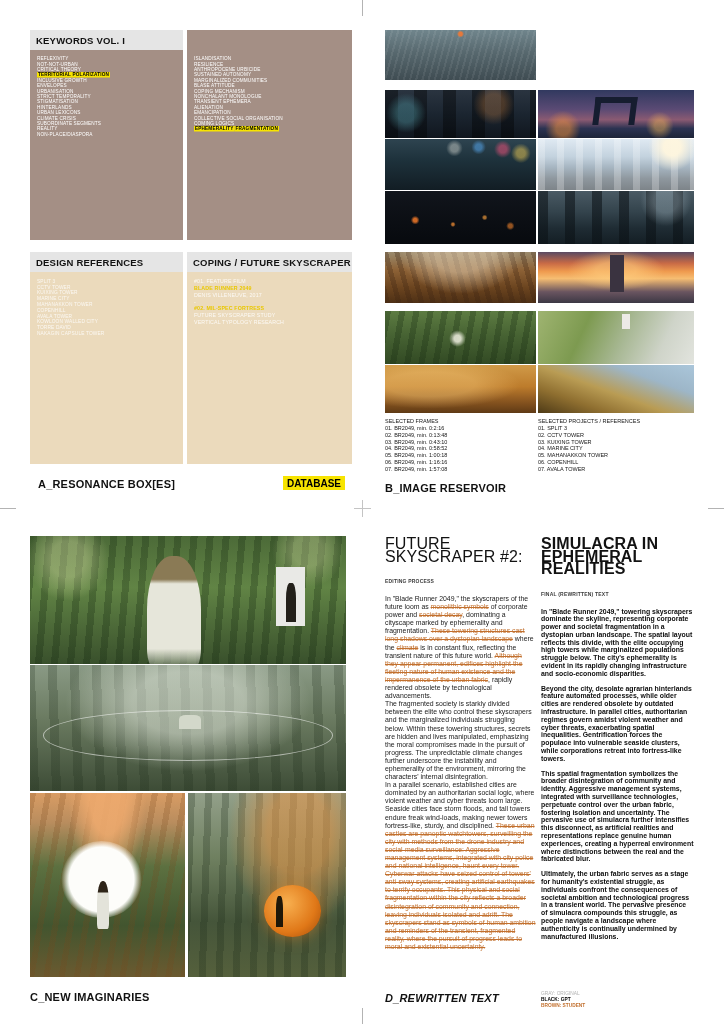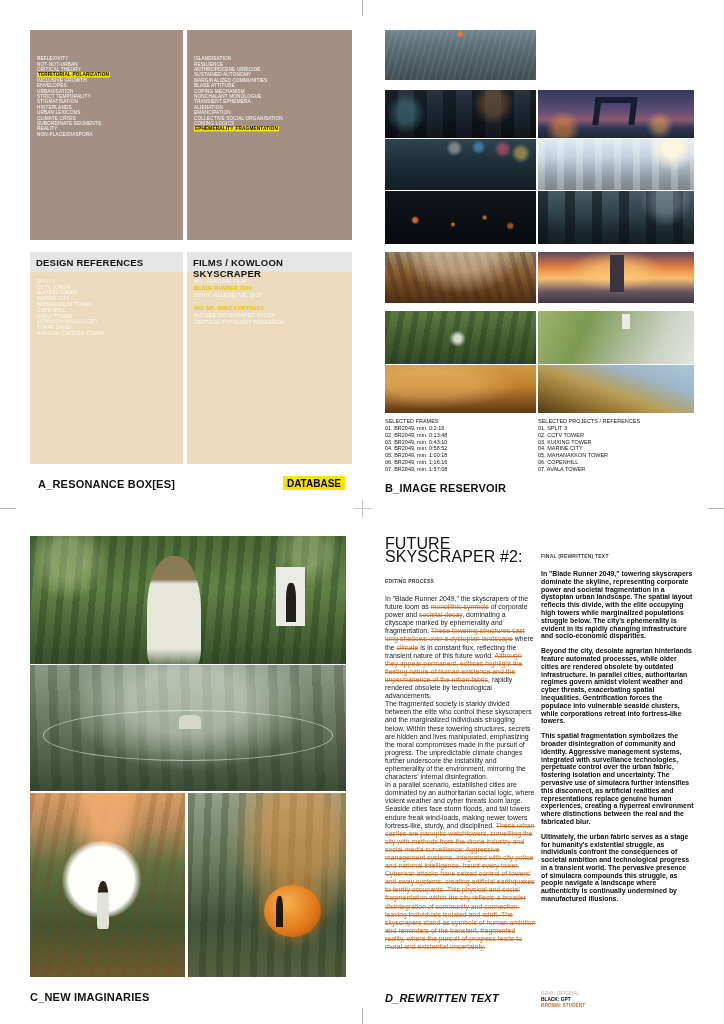--- a/index.html
+++ b/index.html
@@ -206,20 +206,21 @@
 
   <div class="crop v" style="left:362px; top:0;" data-name="crop-mark-top-center"></div>
   <div class="crop v" style="left:362px; top:1008px;" data-name="crop-mark-bottom-center"></div>
   <div class="crop h" style="left:0; top:508px;" data-name="crop-mark-left-center"></div>
   <div class="crop h" style="left:708px; top:508px;" data-name="crop-mark-right-center"></div>
   <div class="reg-cross-v" data-name="registration-cross-icon"></div>
   <div class="reg-cross-h" data-name="registration-cross-icon"></div>
 
   <section class="sec sec-a" data-name="section-a-resonance-boxes">
     <div class="panel taupe pA1" data-name="panel-keywords-vol-1">
+      <div class="panel-header" data-name="panel-title">KEYWORDS VOL. I</div>
       <div class="panel-body" data-name="keyword-list-vol-1">
         <div class="tiny kw-list"><div class="kw-item" data-name="keyword-item">REFLEXIVITY</div><div class="kw-item" data-name="keyword-item">NOT-NOT-URBAN</div><div class="kw-item" data-name="keyword-item">CRITICAL THEORY</div><div class="kw-item hl" data-name="keyword-item">TERRITORIAL POLARIZATION</div><div class="kw-item" data-name="keyword-item">INCLUSIVE GROWTH</div><div class="kw-item" data-name="keyword-item">ENVELOPES</div><div class="kw-item" data-name="keyword-item">URBANISATION</div><div class="kw-item" data-name="keyword-item">STRICT TEMPORALITY</div><div class="kw-item" data-name="keyword-item">STIGMATISATION</div><div class="kw-item" data-name="keyword-item">HINTERLANDS</div><div class="kw-item" data-name="keyword-item">URBAN LEXICONS</div><div class="kw-item" data-name="keyword-item">CLIMATE CRISIS</div><div class="kw-item" data-name="keyword-item">SUBORDINATE SEGMENTS</div><div class="kw-item" data-name="keyword-item">REALITY</div><div class="kw-item" data-name="keyword-item">NON-PLACE/DIASPORA</div></div>
       </div>
     </div>
     <div class="panel taupe pA2" data-name="panel-keywords-vol-2">
       <div class="panel-body" data-name="keyword-list-vol-2">
         <div class="tiny kw-list"><div class="kw-item" data-name="keyword-item">ISLANDISATION</div><div class="kw-item" data-name="keyword-item">RESILIENCE</div><div class="kw-item" data-name="keyword-item">ANTHROPOCENE URBICIDE</div><div class="kw-item" data-name="keyword-item">SUSTAINED AUTONOMY</div><div class="kw-item" data-name="keyword-item">MARGINALIZED COMMUNITIES</div><div class="kw-item" data-name="keyword-item">BLASE ATTITUDE</div><div class="kw-item" data-name="keyword-item">COPING MECHANISM</div><div class="kw-item" data-name="keyword-item">NONCHALANT MONOLOGUE</div><div class="kw-item" data-name="keyword-item">TRANSIENT EPHEMERA</div><div class="kw-item" data-name="keyword-item">ALIENATION</div><div class="kw-item" data-name="keyword-item">EMANCIPATION</div><div class="kw-item" data-name="keyword-item">COLLECTIVE SOCIAL ORGANISATION</div><div class="kw-item" data-name="keyword-item">COMING LOGICS</div><div class="kw-item hl" data-name="keyword-item">EPHEMERALITY</div><div class="kw-item hl" data-name="keyword-item">FRAGMENTATION</div></div>
       </div>
     </div>
     <div class="panel tan pA3" data-name="panel-design-references">
@@ -233,21 +234,21 @@
             <div class="ref-item" data-name="design-reference-item">MAHANAKKON TOWER</div>
             <div class="ref-item" data-name="design-reference-item">COPENHILL</div>
             <div class="ref-item" data-name="design-reference-item">AVALA TOWER</div>
             <div class="ref-item" data-name="design-reference-item">KOWLOON WALLED CITY</div>
             <div class="ref-item" data-name="design-reference-item">TORRE DAVID</div>
             <div class="ref-item" data-name="design-reference-item">NAKAGIN CAPSULE TOWER</div>
           </div>
       </div>
     </div>
     <div class="panel tan pA4" data-name="panel-films-future-skyscraper">
-      <div class="panel-header" data-name="panel-title">FILMS / KOWLOON SKYSCRAPER</div>
+      <div class="panel-header" data-name="panel-title">COPING / FUTURE SKYSCRAPER</div>
       <div class="panel-body" data-name="film-list">
         <div class="tiny films-list">
             <div class="film-item st-faint" data-name="film-item">#01. FEATURE FILM</div>
             <div class="film-item st-yellow" data-name="film-item">BLADE RUNNER 2049</div>
             <div class="film-item st-faint" data-name="film-item">DENIS VILLENEUVE, 2017</div>
             <div class="film-item st-faint" data-name="film-item">-</div>
             <div class="film-item st-yellow" data-name="film-item">#02. MIL-SPEC FORTRESS</div>
             <div class="film-item st-faint" data-name="film-item">FUTURE SKYSCRAPER STUDY</div>
             <div class="film-item st-faint" data-name="film-item">VERTICAL TYPOLOGY RESEARCH</div>
           </div>
@@ -339,20 +340,21 @@
       <div class="d-subtitle-wrap">
           <div class="tiny d-subtitle" data-name="editing-subtitle">EDITING PROCESS</div>
         </div>
       <div class="d-body" data-name="editing-body-text">
           <p data-name="paragraph"><span data-name="kept-text">In "Blade Runner 2049," the skyscrapers of the future loom as </span><span class="seg-strike" data-name="struck-text">monolithic symbols</span><span data-name="kept-text"> of corporate power and </span><span class="seg-strike" data-name="struck-text">societal decay</span><span data-name="kept-text">, dominating a cityscape marked by ephemerality and fragmentation. </span><span class="seg-strike" data-name="struck-text">These towering structures cast long shadows over a dystopian landscape</span><span data-name="kept-text"> where the </span><span class="seg-strike" data-name="struck-text">climate</span><span data-name="kept-text"> is in constant flux, reflecting the transient nature of this future world. </span><span class="seg-strike" data-name="struck-text">Although they appear permanent, edifices highlight the fleeting nature of human existence and the impermanence of the urban fabric</span><span data-name="kept-text">, rapidly rendered obsolete by technological advancements.</span></p>
           <p data-name="paragraph">The fragmented society is starkly divided between the elite who control these skyscrapers and the marginalized individuals struggling below. Within these towering structures, secrets are hidden and lives manipulated, emphasizing the moral compromises made in the pursuit of progress. The unpredictable climate changes further underscore the instability and ephemerality of the environment, mirroring the characters' internal disintegration.</p>
           <p data-name="paragraph"><span data-name="kept-text">In a parallel scenario, established cities are dominated by an authoritarian social logic, where violent weather and cyber threats loom large. Seaside cities face storm floods, and tall towers endure freak wind-loads, making newer towers fortress-like, sturdy, and disciplined. </span><span class="seg-strike" data-name="struck-text">These urban castles are panoptic watchtowers, surveilling the city with methods from the drone industry and social-media surveillance: Aggressive management systems, integrated with city police and national intelligence, haunt every tower. Cyberwar attacks have seized control of towers' anti-sway systems, creating artificial earthquakes to terrify occupants. This physical and social fragmentation within the city reflects a broader disintegration of community and connection, leaving individuals isolated and adrift. The skyscrapers stand as symbols of human ambition and reminders of the transient, fragmented reality, where the pursuit of progress leads to moral and existential uncertainty.</span></p>
         </div>
     </div>
     <div class="d-col d-col-right" data-name="final-text-column">
+      <div class="d-title" data-name="final-title">SIMULACRA IN EPHEMERAL REALITIES</div>
       <div class="d-subtitle-wrap">
           <div class="tiny d-subtitle" data-name="final-subtitle">FINAL (REWRITTEN) TEXT</div>
         </div>
       <div class="d-body" data-name="final-body-text">
           <p data-name="paragraph">In "Blade Runner 2049," towering skyscrapers dominate the skyline, representing corporate power and societal fragmentation in a dystopian urban landscape. The spatial layout reflects this divide, with the elite occupying high towers while marginalized populations struggle below. The city's ephemerality is evident in its rapidly changing infrastructure and socio-economic disparities.</p>
           <p data-name="paragraph">Beyond the city, desolate agrarian hinterlands feature automated processes, while older cities are rendered obsolete by outdated infrastructure. In parallel cities, authoritarian regimes govern amidst violent weather and cyber threats, exacerbating spatial inequalities. Gentrification forces the populace into vulnerable seaside clusters, while corporations retreat into fortress-like towers.</p>
           <p data-name="paragraph">This spatial fragmentation symbolizes the broader disintegration of community and identity. Aggressive management systems, integrated with surveillance technologies, perpetuate control over the urban fabric, fostering isolation and uncertainty. The pervasive use of simulacra further intensifies this disconnect, as artificial realities and representations replace genuine human experiences, creating a hyperreal environment where distinctions between the real and the fabricated blur.</p>
           <p data-name="paragraph">Ultimately, the urban fabric serves as a stage for humanity's existential struggle, as individuals confront the consequences of societal ambition and technological progress in a transient world. The pervasive presence of simulacra compounds this struggle, as people navigate a landscape where authenticity is continually undermined by manufactured illusions.</p>
         </div>
     </div>

